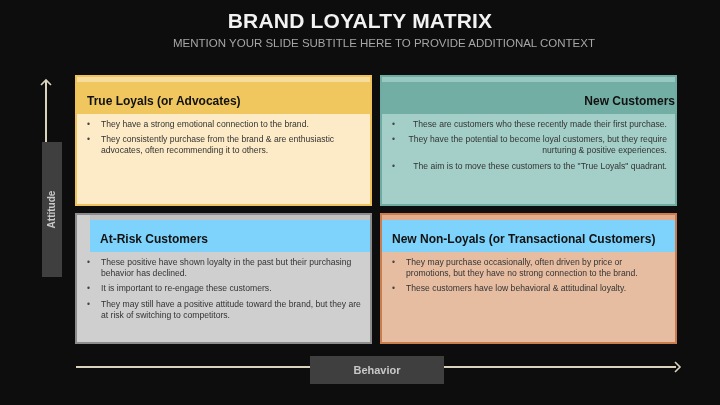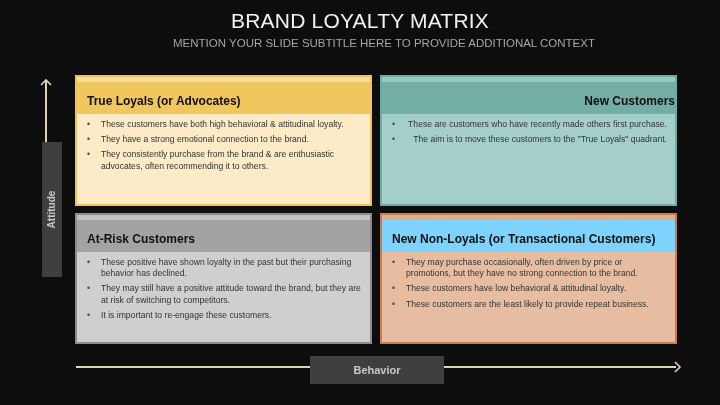--- a/index.html
+++ b/index.html
@@ -1,21 +1,21 @@
 <!DOCTYPE html>
 <html><head>
 <meta charset="utf-8">
 <style>
   * { box-sizing: border-box; margin: 0; padding: 0; }
   html, body { width: 720px; height: 405px; background: #0d0d0d; overflow: hidden; }
   body { position: relative; font-family: "Liberation Sans", sans-serif; }
 
   .title {
     position: absolute; left: 0; top: 9px; width: 720px; text-align: center;
-    color: #f2f2f2; font-weight: normal; font-size: 21px; letter-spacing: 0.2px;
+    color: #f2f2f2; font-weight: bold; font-size: 21px; letter-spacing: 0.2px;
   }
   .subtitle {
     position: absolute; left: 0; top: 37px; width: 720px; text-align: center;
     color: #a6a6a6; font-size: 11.5px; padding-left: 48px;
   }
 
   
   .y-axis-line {
     position: absolute; left: 45px; top: 80px; width: 2px; height: 195px;
     background: #d9d2bd;
@@ -59,21 +59,21 @@
   }
   .card li::before {
     content: "•"; position: absolute; left: 0; top: 0; color: #444;
   }
 
   .q-tl { left: 75px; top: 75px; background: #fcebc6; border-color: #efc25a; }
   .q-tl .head { background: #f0c65e; border-top-color: #f6dd9c; }
   .q-tr { left: 380px; top: 75px; background: #a3cfc8; border-color: #6eaba2; text-align: right; }
   .q-tr .head { background: #73aea5; border-top-color: #98c9c1; }
   .q-bl { left: 75px; top: 213px; background: #cfcfcf; border-color: #8c8c8c; }
-  .q-bl .head { background: #a3a3a3; border-top-color: #c2c2c2; }
+  .q-bl .head { background: #7dd3fc; border-top-color: #c2c2c2; margin-left: 13px; }
   .q-br { left: 380px; top: 213px; background: #e7bda2; border-color: #c97c4e; }
   .q-br .head { background: #7dd3fc; border-top-color: #e2ac8c; }
 </style>
 </head>
 <body>
 
 <div class="title">BRAND LOYALTY MATRIX</div>
 <div class="subtitle">MENTION YOUR SLIDE SUBTITLE HERE TO PROVIDE ADDITIONAL CONTEXT</div>
 
 <div class="y-axis-line"></div>
@@ -86,43 +86,42 @@
 
 <div class="x-axis-line"></div>
 <svg class="x-arrow" viewBox="0 0 12 12">
   <polyline points="5,1 10,6 5,11" fill="none" stroke="#d9d2bd" stroke-width="1.6"></polyline>
 </svg>
 <div class="x-label-box">Behavior</div>
 
 <div class="card q-tl">
   <div class="head">True Loyals (or Advocates)</div>
   <ul>
-    <li>These customers have both high behavioral &amp; attitudinal loyalty.</li>
     <li>They have a strong emotional connection to the brand.</li>
     <li>They consistently purchase from the brand &amp; are enthusiastic advocates, often recommending it to others.</li>
   </ul>
 </div>
 
 <div class="card q-tr">
   <div class="head">New Customers</div>
   <ul>
-    <li>These are customers who have recently made others first purchase.</li>
+    <li>These are customers who these recently made their first purchase.</li>
+    <li>They have the potential to become loyal customers, but they require nurturing &amp; positive experiences.</li>
     <li>The aim is to move these customers to the "True Loyals" quadrant.</li>
   </ul>
 </div>
 
 <div class="card q-bl">
   <div class="head">At-Risk Customers</div>
   <ul>
     <li>These positive have shown loyalty in the past but their purchasing behavior has declined.</li>
+    <li>It is important to re-engage these customers.</li>
     <li>They may still have a positive attitude toward the brand, but they are at risk of switching to competitors.</li>
-    <li>It is important to re-engage these customers.</li>
   </ul>
 </div>
 
 <div class="card q-br">
   <div class="head">New Non-Loyals (or Transactional Customers)</div>
   <ul>
     <li>They may purchase occasionally, often driven by price or promotions, but they have no strong connection to the brand.</li>
     <li>These customers have low behavioral &amp; attitudinal loyalty.</li>
-    <li>These customers are the least likely to provide repeat business.</li>
   </ul>
 </div>
 
 </body></html>

